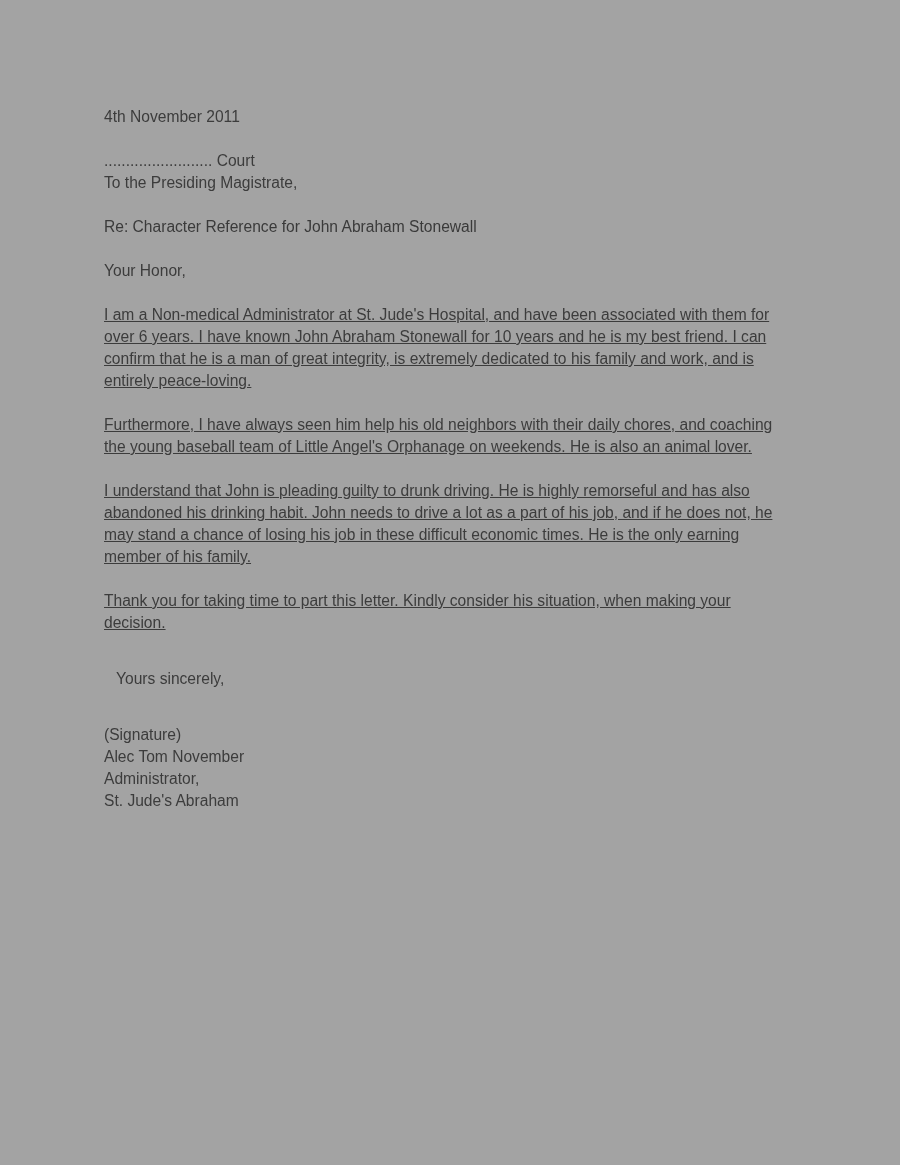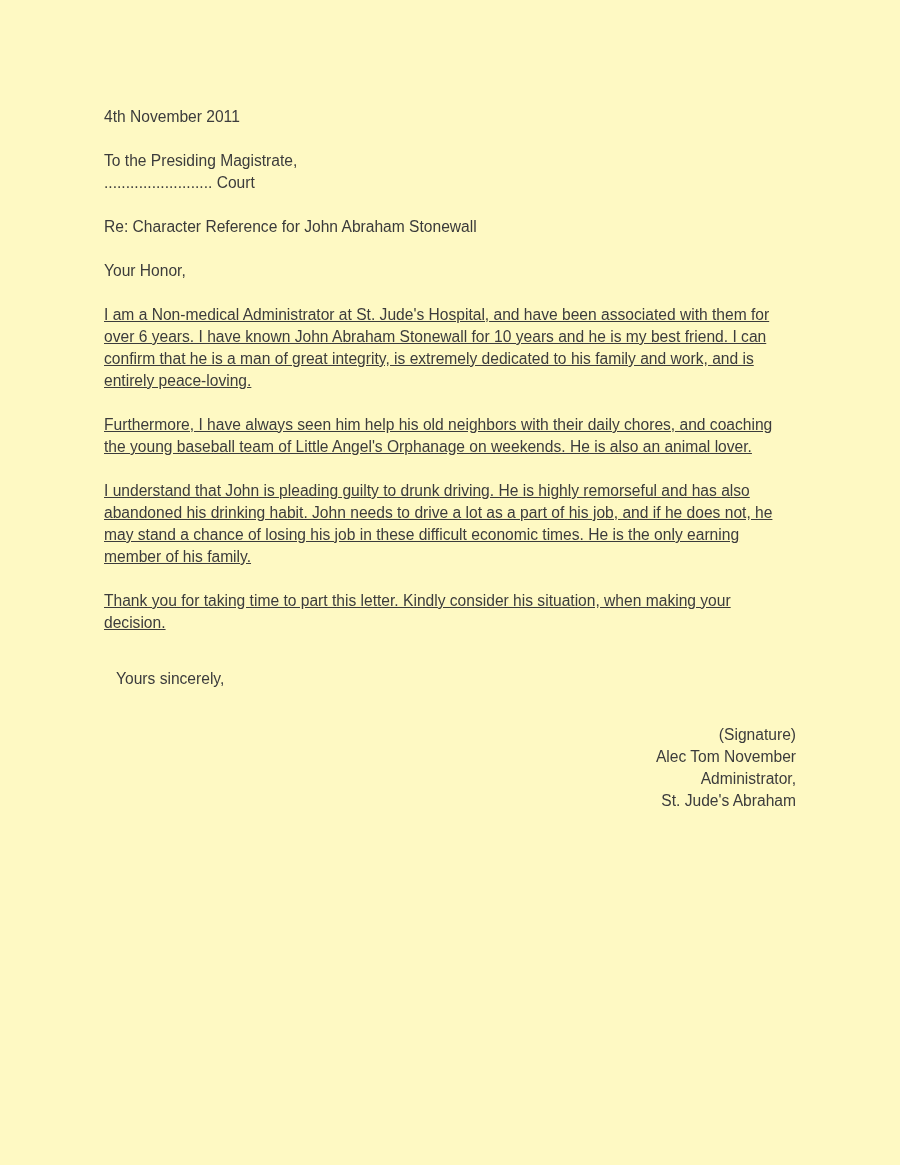--- a/index.html
+++ b/index.html
@@ -7,21 +7,21 @@
     margin: 0;
     padding: 0;
     background: #ffffff;
   }
 
   .page {
     position: relative;
     width: 900px;
     height: 1165px;
     margin: 0 auto;
-    background: #fef9c3;
+    background: #a3a3a3;
     overflow: hidden;
     box-sizing: border-box;
   }
 
   .letter {
     position: absolute;
     left: 104px;
     top: 106px;
     width: 692px;
     font-family: "Liberation Sans", sans-serif;
@@ -65,36 +65,35 @@
     text-decoration: underline;
   }
 
   .closing {
     margin: 12px;
   }
 
   .signature .line {
     margin: 0;
     white-space: nowrap;
-    text-align: right;
   }
 </style>
 </head>
 <body>
 
 <div class="page">
   <div class="letter">
 
     <p class="block date-line">4th November 2011</p>
 
     <div class="gap-1"></div>
 
     <div class="block addressee">
+      <p class="line">......................... Court</p>
       <p class="line">To the Presiding Magistrate,</p>
-      <p class="line">......................... Court</p>
     </div>
 
     <div class="gap-1"></div>
 
     <p class="block subject">Re: Character Reference for John Abraham Stonewall</p>
 
     <div class="gap-1"></div>
 
     <p class="block salutation">Your Honor,</p>
 

